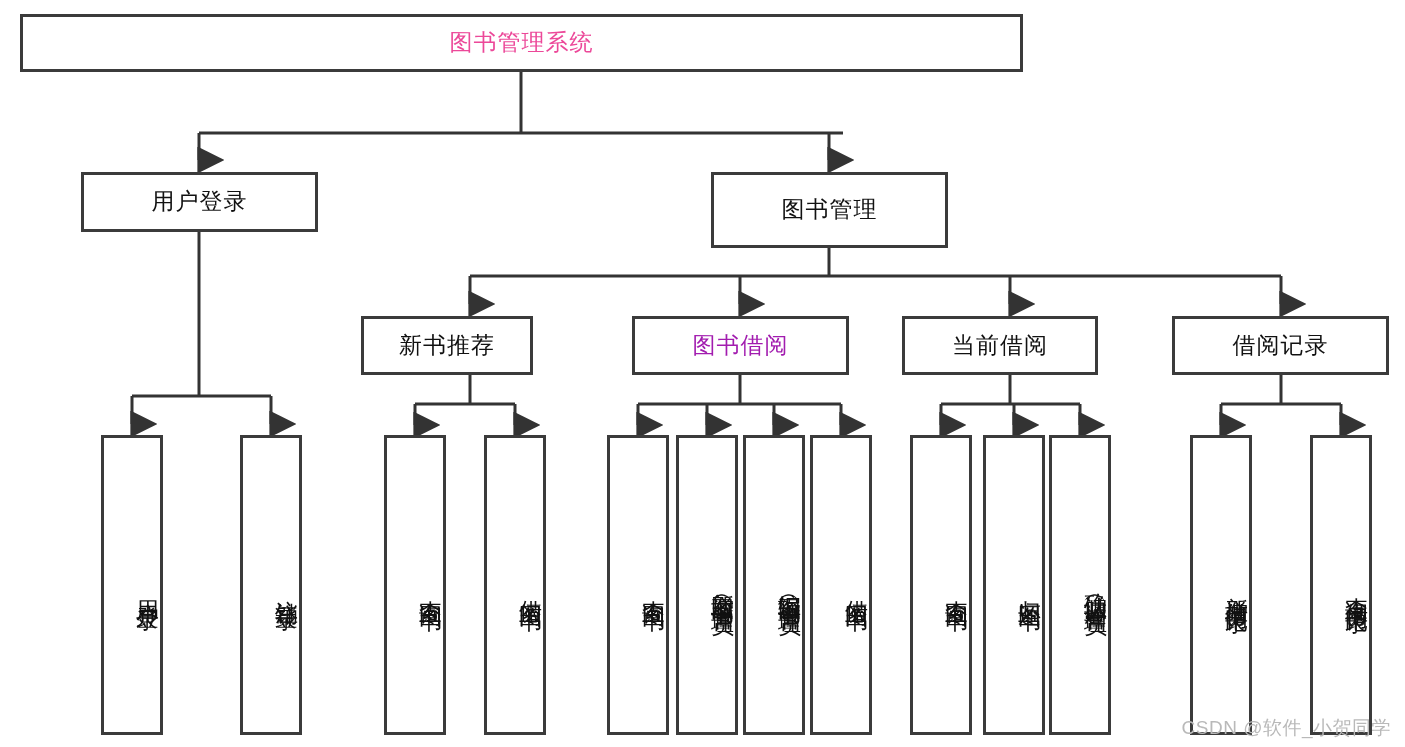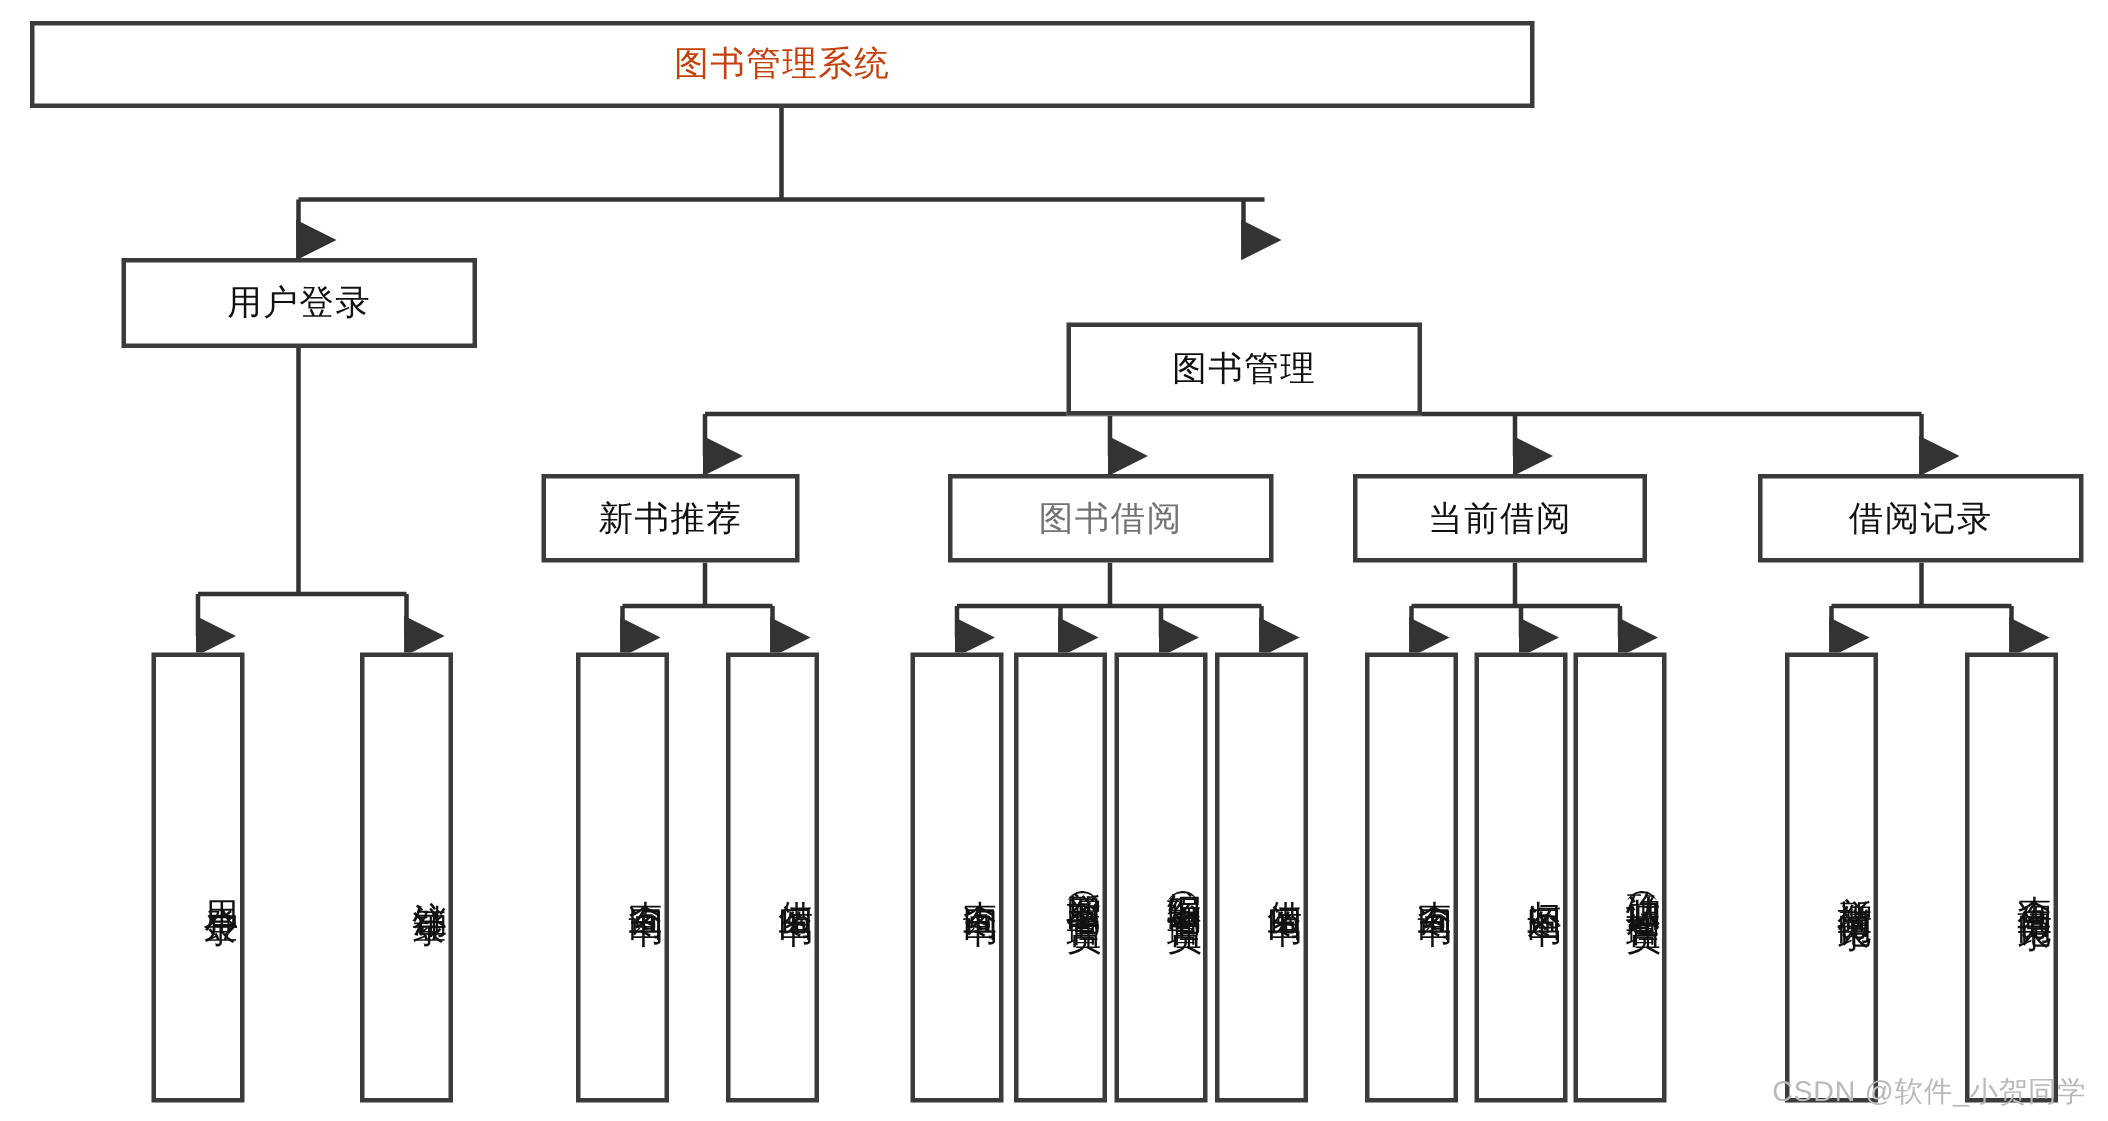--- a/index.html
+++ b/index.html
@@ -110,35 +110,35 @@
       <path d="M 1014 404 L 1014 425" marker-end="url(#arrow)"></path>
       <path d="M 1080 404 L 1080 425" marker-end="url(#arrow)"></path>
 
       <path d="M 1281 375 L 1281 404"></path>
       <path d="M 1221 404 L 1341 404"></path>
       <path d="M 1221 404 L 1221 425" marker-end="url(#arrow)"></path>
       <path d="M 1341 404 L 1341 425" marker-end="url(#arrow)"></path>
     </g>
   </svg>
 
-  <div class="node h" id="n-root" style="left: 20px; top: 14px; width: 1003px; height: 58px; border-color: rgb(59, 59, 59); background: rgb(255, 255, 255); color: #c2410c;">
+  <div class="node h" id="n-root" style="left: 20px; top: 14px; width: 1003px; height: 58px; border-color: rgb(59, 59, 59); background: rgb(255, 255, 255); color: #ec4899;">
     <span>图书管理系统</span>
   </div>
 
   <div class="node h" style="left: 81px; top: 172px; width: 237px; height: 60px; border-color: rgb(59, 59, 59); background: rgb(255, 255, 255); color: rgb(17, 17, 17);">
     <span>用户登录</span>
   </div>
-  <div class="node h" style="left: 711px; top: 172px; width: 237px; height: 62px; border-color: rgb(59, 59, 59); background: rgb(255, 255, 255); color: rgb(17, 17, 17); margin-top: 43px;">
+  <div class="node h" style="left: 711px; top: 172px; width: 237px; height: 76px; border-color: rgb(59, 59, 59); background: rgb(255, 255, 255); color: rgb(17, 17, 17);">
     <span>图书管理</span>
   </div>
 
   <div class="node h" style="left: 361px; top: 316px; width: 172px; height: 59px; border-color: rgb(59, 59, 59); background: rgb(255, 255, 255); color: rgb(17, 17, 17);">
     <span>新书推荐</span>
   </div>
-  <div class="node h" style="left: 632px; top: 316px; width: 217px; height: 59px; border-color: rgb(59, 59, 59); background: rgb(255, 255, 255); color: #737373;">
+  <div class="node h" style="left: 632px; top: 316px; width: 217px; height: 59px; border-color: rgb(59, 59, 59); background: rgb(255, 255, 255); color: #a21caf;">
     <span>图书借阅</span>
   </div>
   <div class="node h" style="left: 902px; top: 316px; width: 196px; height: 59px; border-color: rgb(59, 59, 59); background: rgb(255, 255, 255); color: rgb(17, 17, 17);">
     <span>当前借阅</span>
   </div>
   <div class="node h" style="left: 1172px; top: 316px; width: 217px; height: 59px; border-color: rgb(59, 59, 59); background: rgb(255, 255, 255); color: rgb(17, 17, 17);">
     <span>借阅记录</span>
   </div>
 
   <div class="node v" style="left: 101px; top: 435px; width: 62px; height: 300px; border-color: rgb(59, 59, 59); background: rgb(255, 255, 255); color: rgb(17, 17, 17);">

